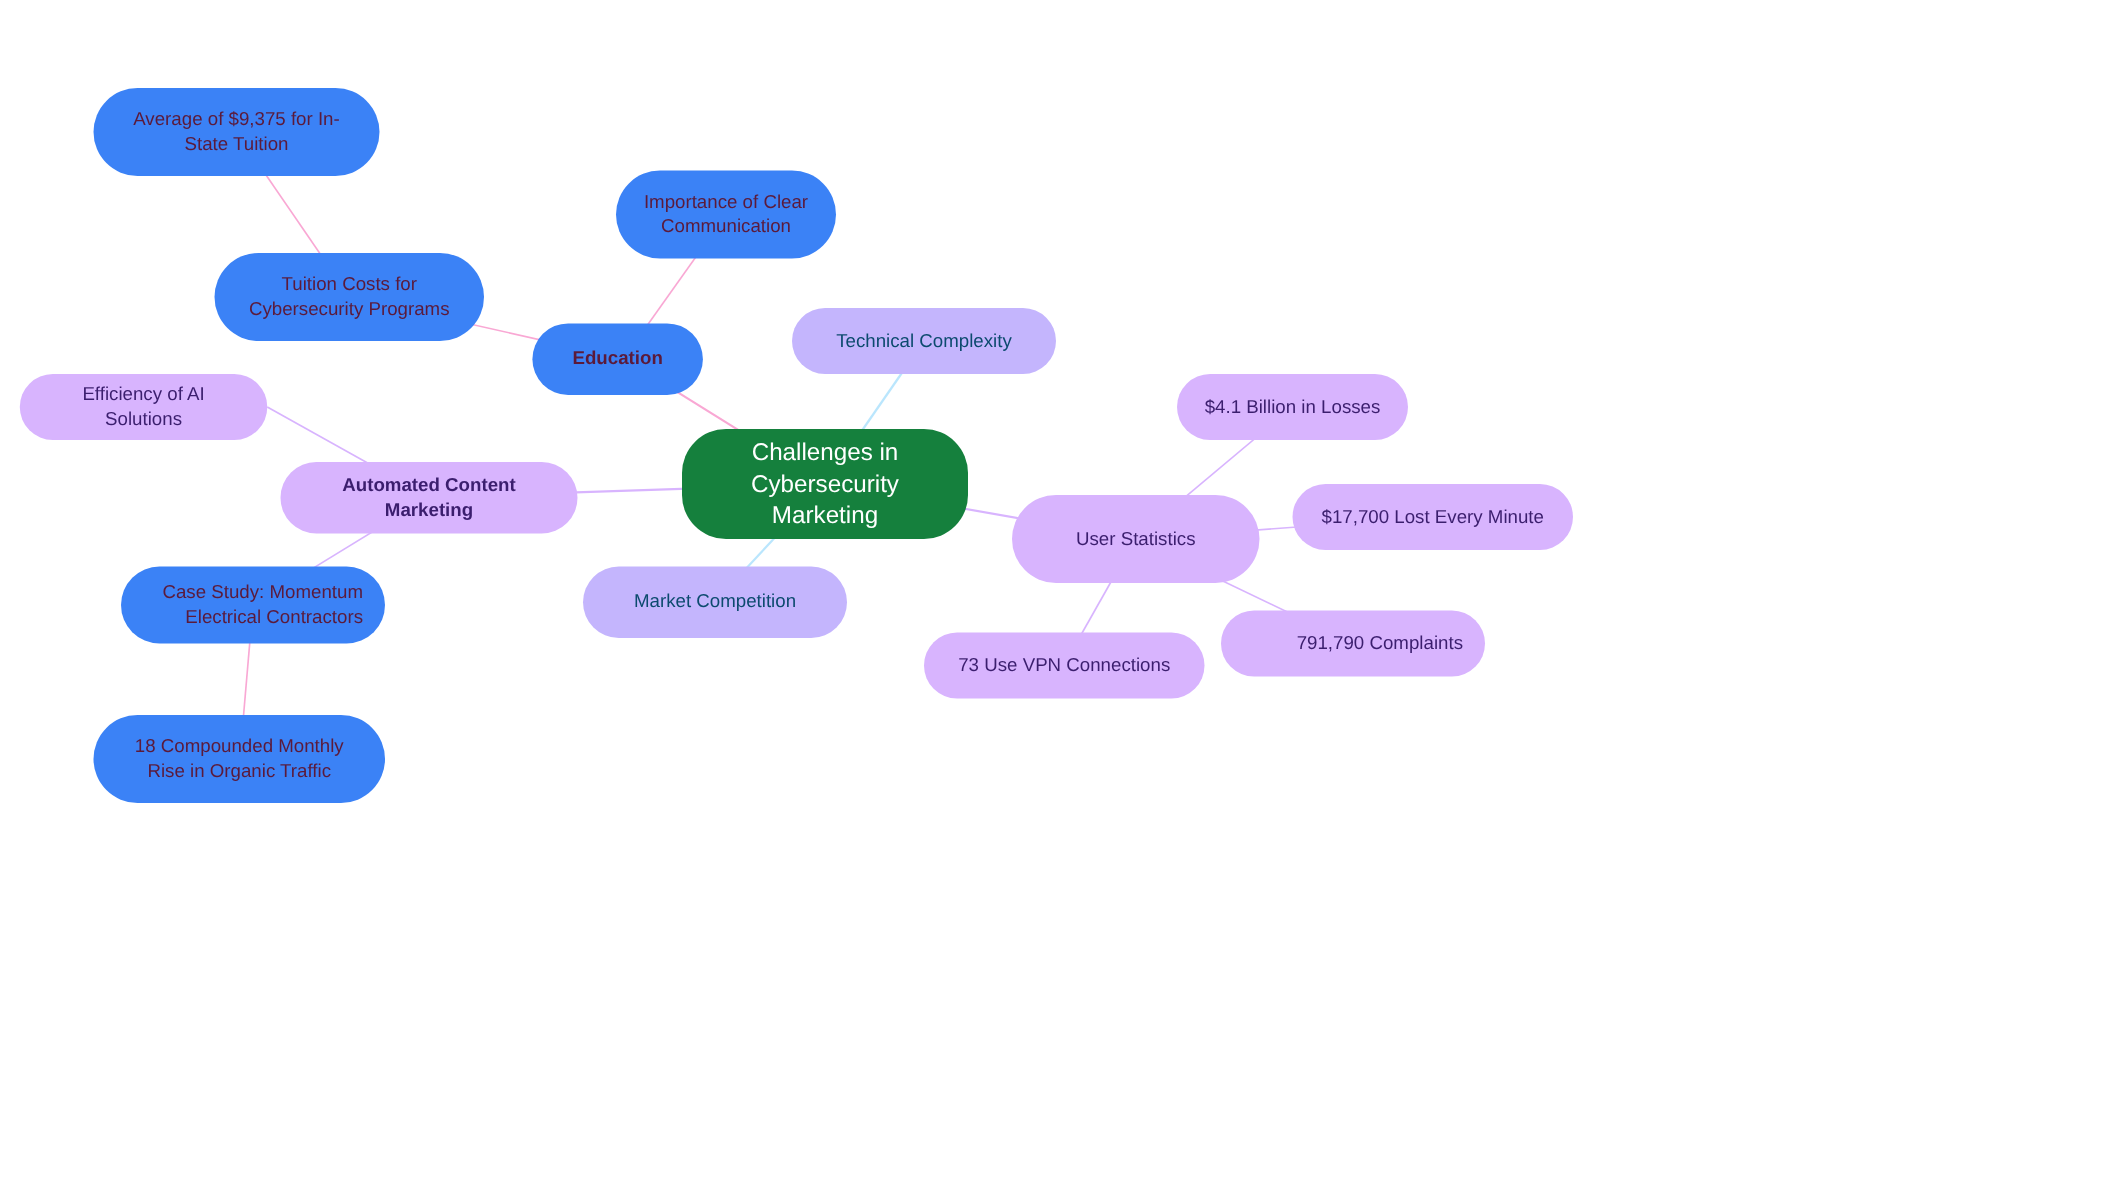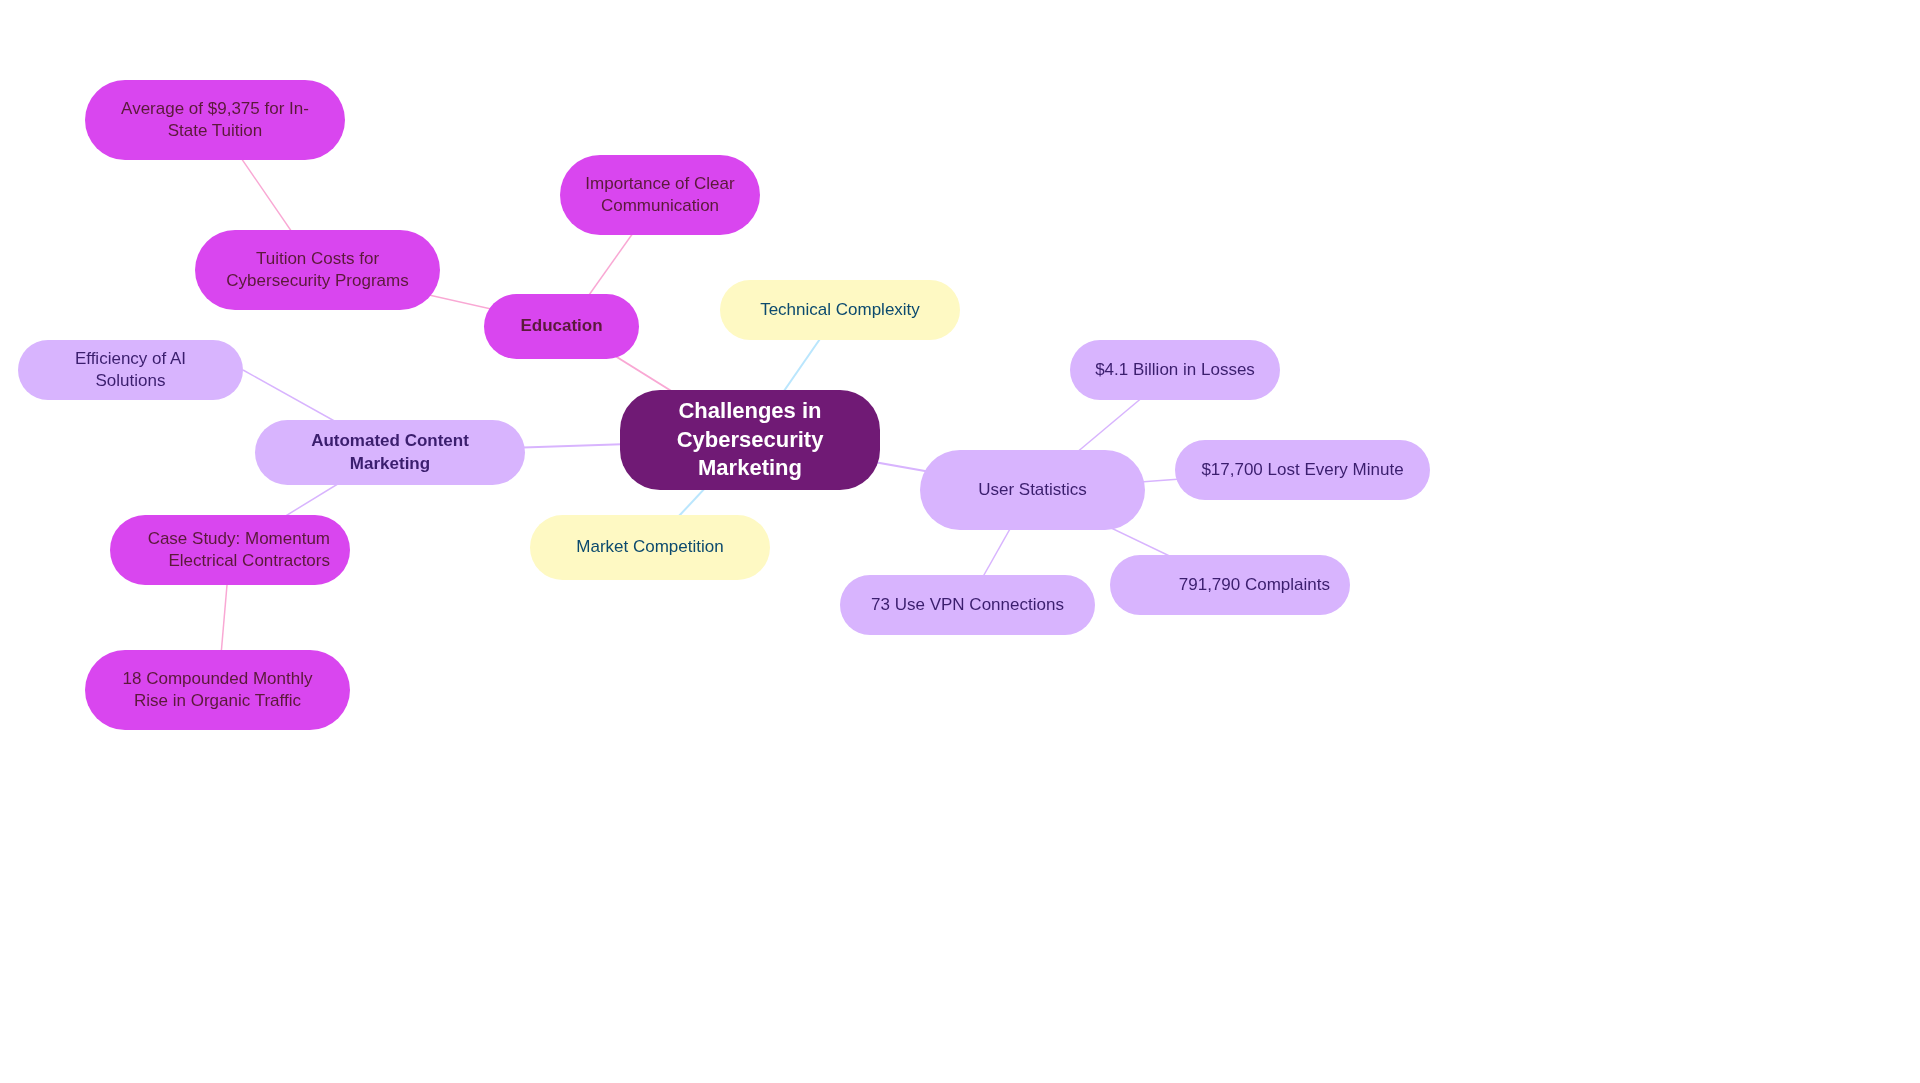--- a/index.html
+++ b/index.html
@@ -27,44 +27,44 @@
       display: flex;
       align-items: center;
       justify-content: center;
       text-align: center;
       z-index: 1;
       padding: 14px 20px;
       line-height: 1.3;
     }
 
     .node-center {
-      background: #701a75;
+      background: #15803d;
       color: #ffffff;
       font-size: 22px;
-      font-weight: 700;
+      font-weight: 400;
       width: 260px;
       height: 100px;
       left: 620px;
       top: 390px;
     }
 
     .node-pink {
-      background: #d946ef;
+      background: #3b82f6;
       color: #5b1a3a;
       font-size: 17px;
     }
 
     .node-lavender {
       background: #d8b4fe;
       color: #3b1e6e;
       font-size: 17px;
     }
 
     .node-blue {
-      background: #fef9c3;
+      background: #c4b5fd;
       color: #0c4a6e;
       font-size: 17px;
     }
 
     
     
     #node-education {
       left: 484px; top: 294px;
       width: 155px; height: 65px; font-weight: bold;
     }

